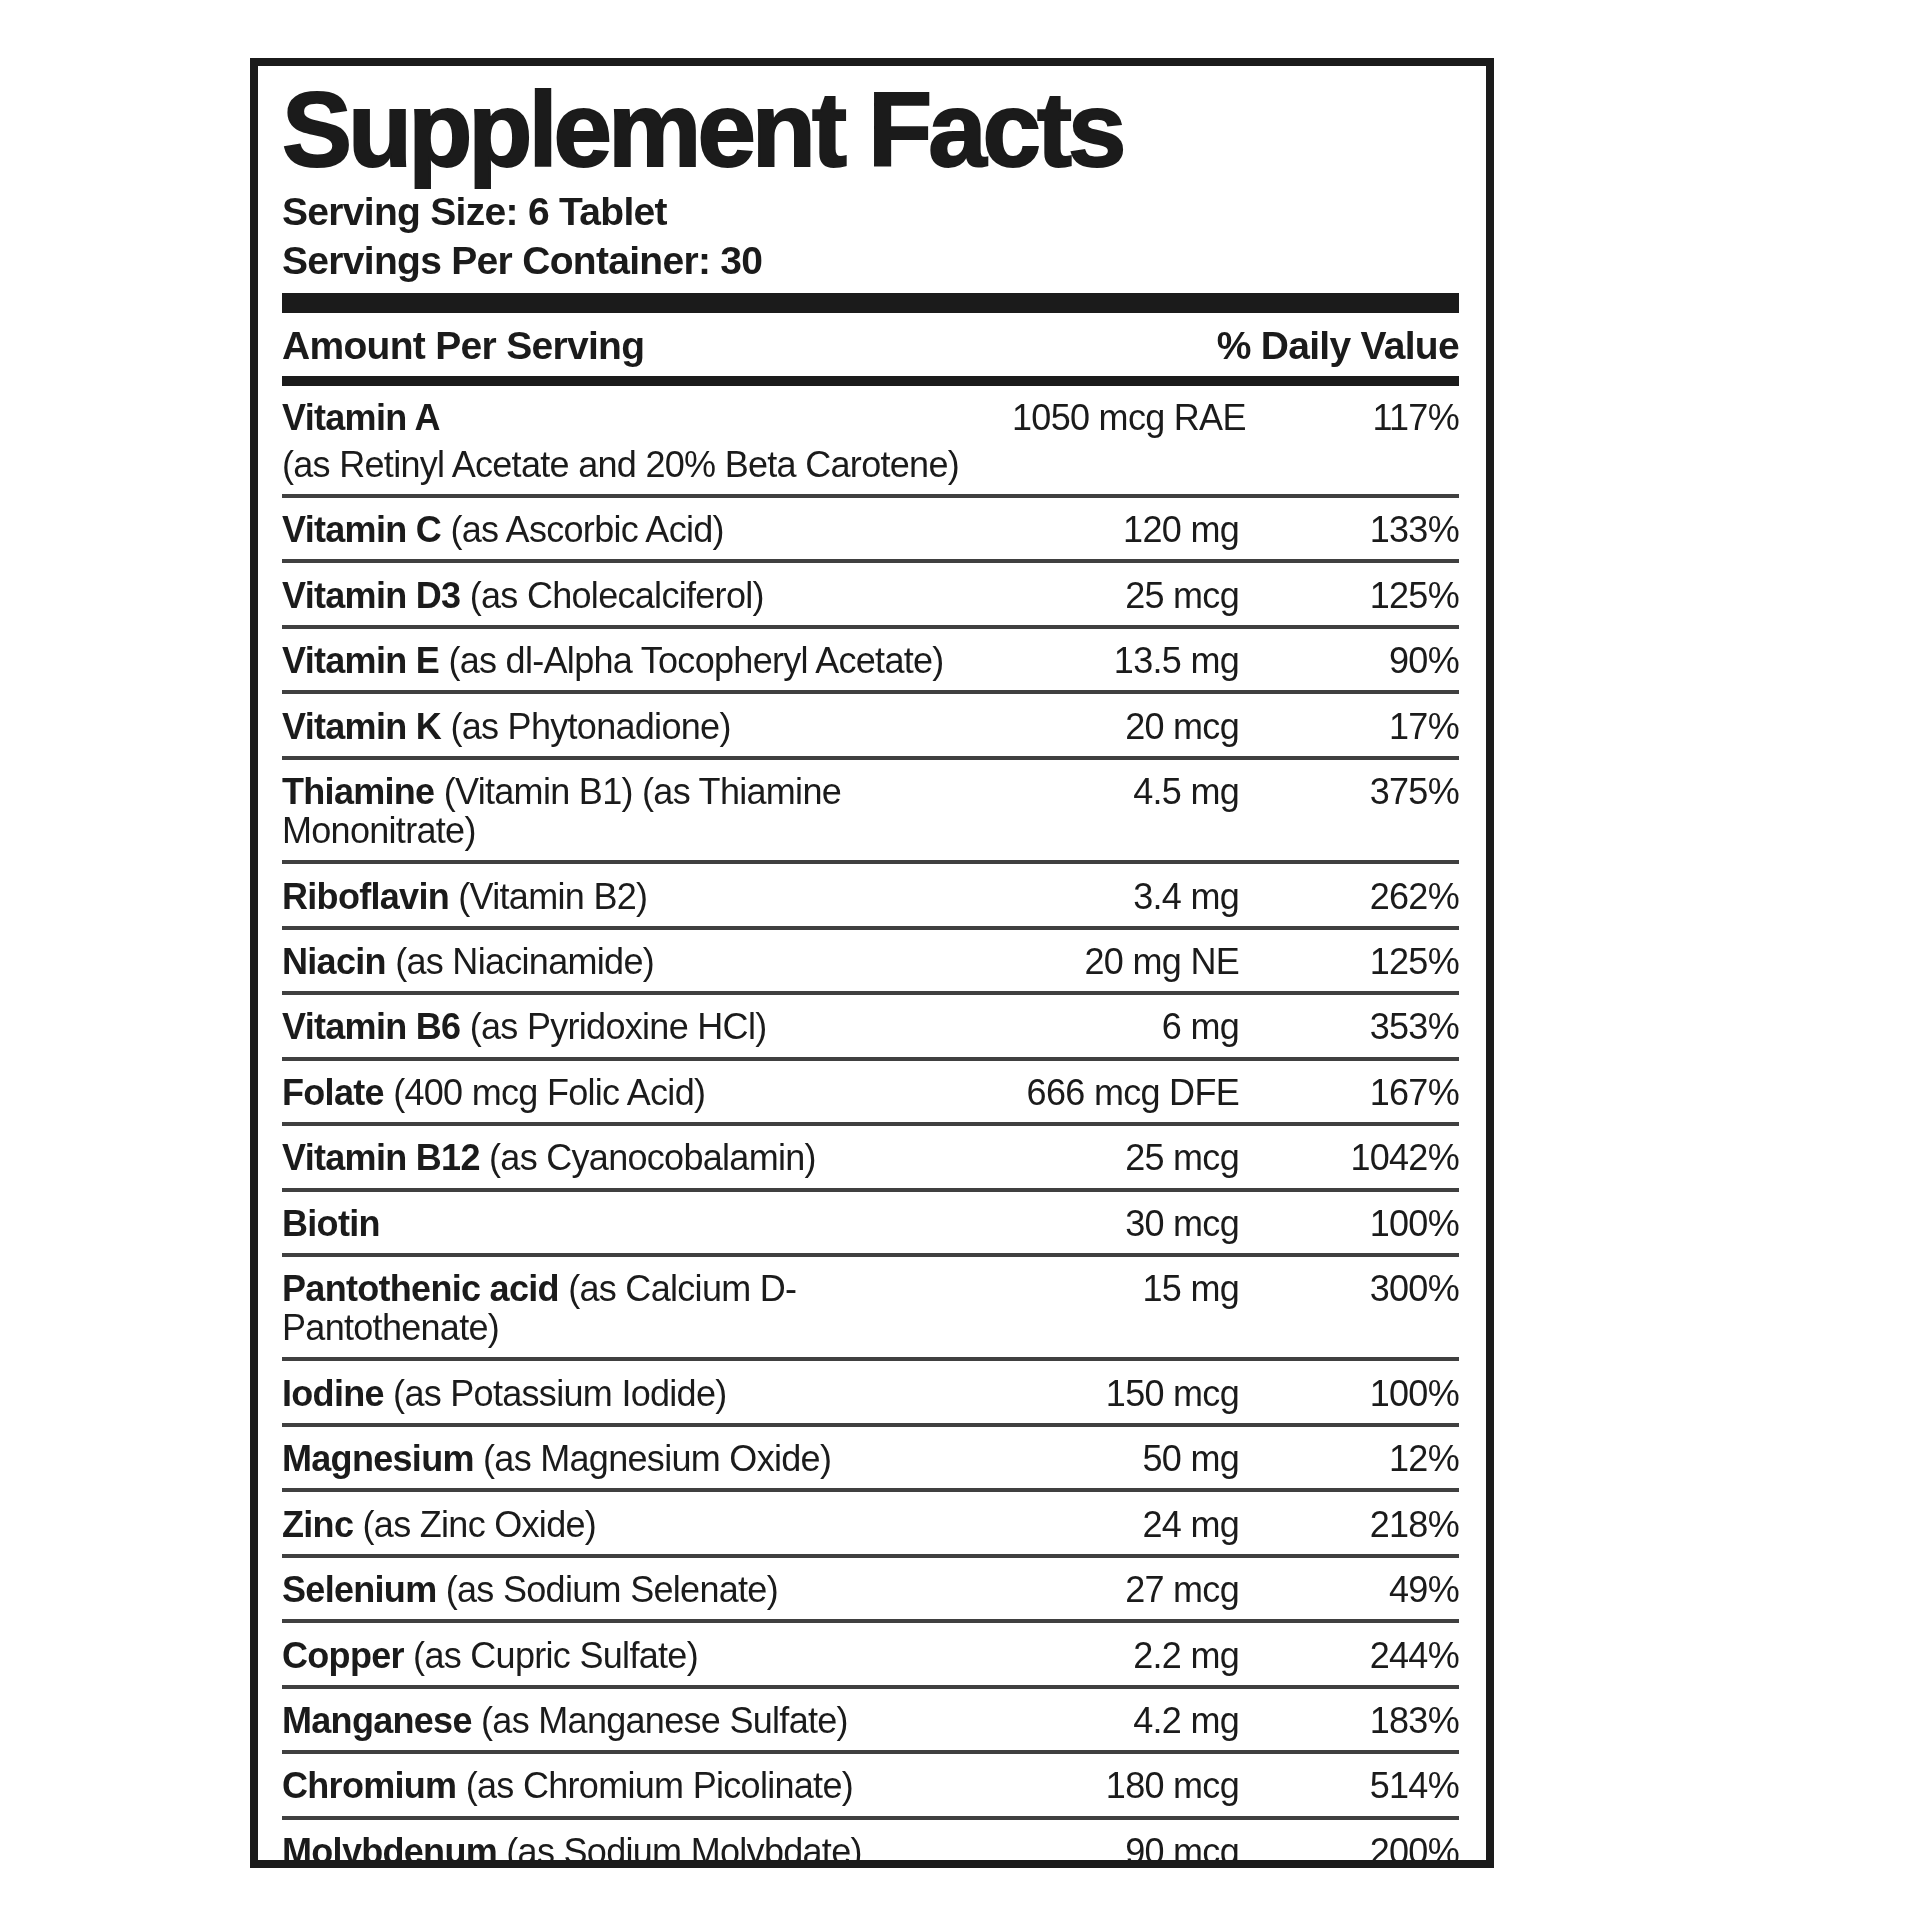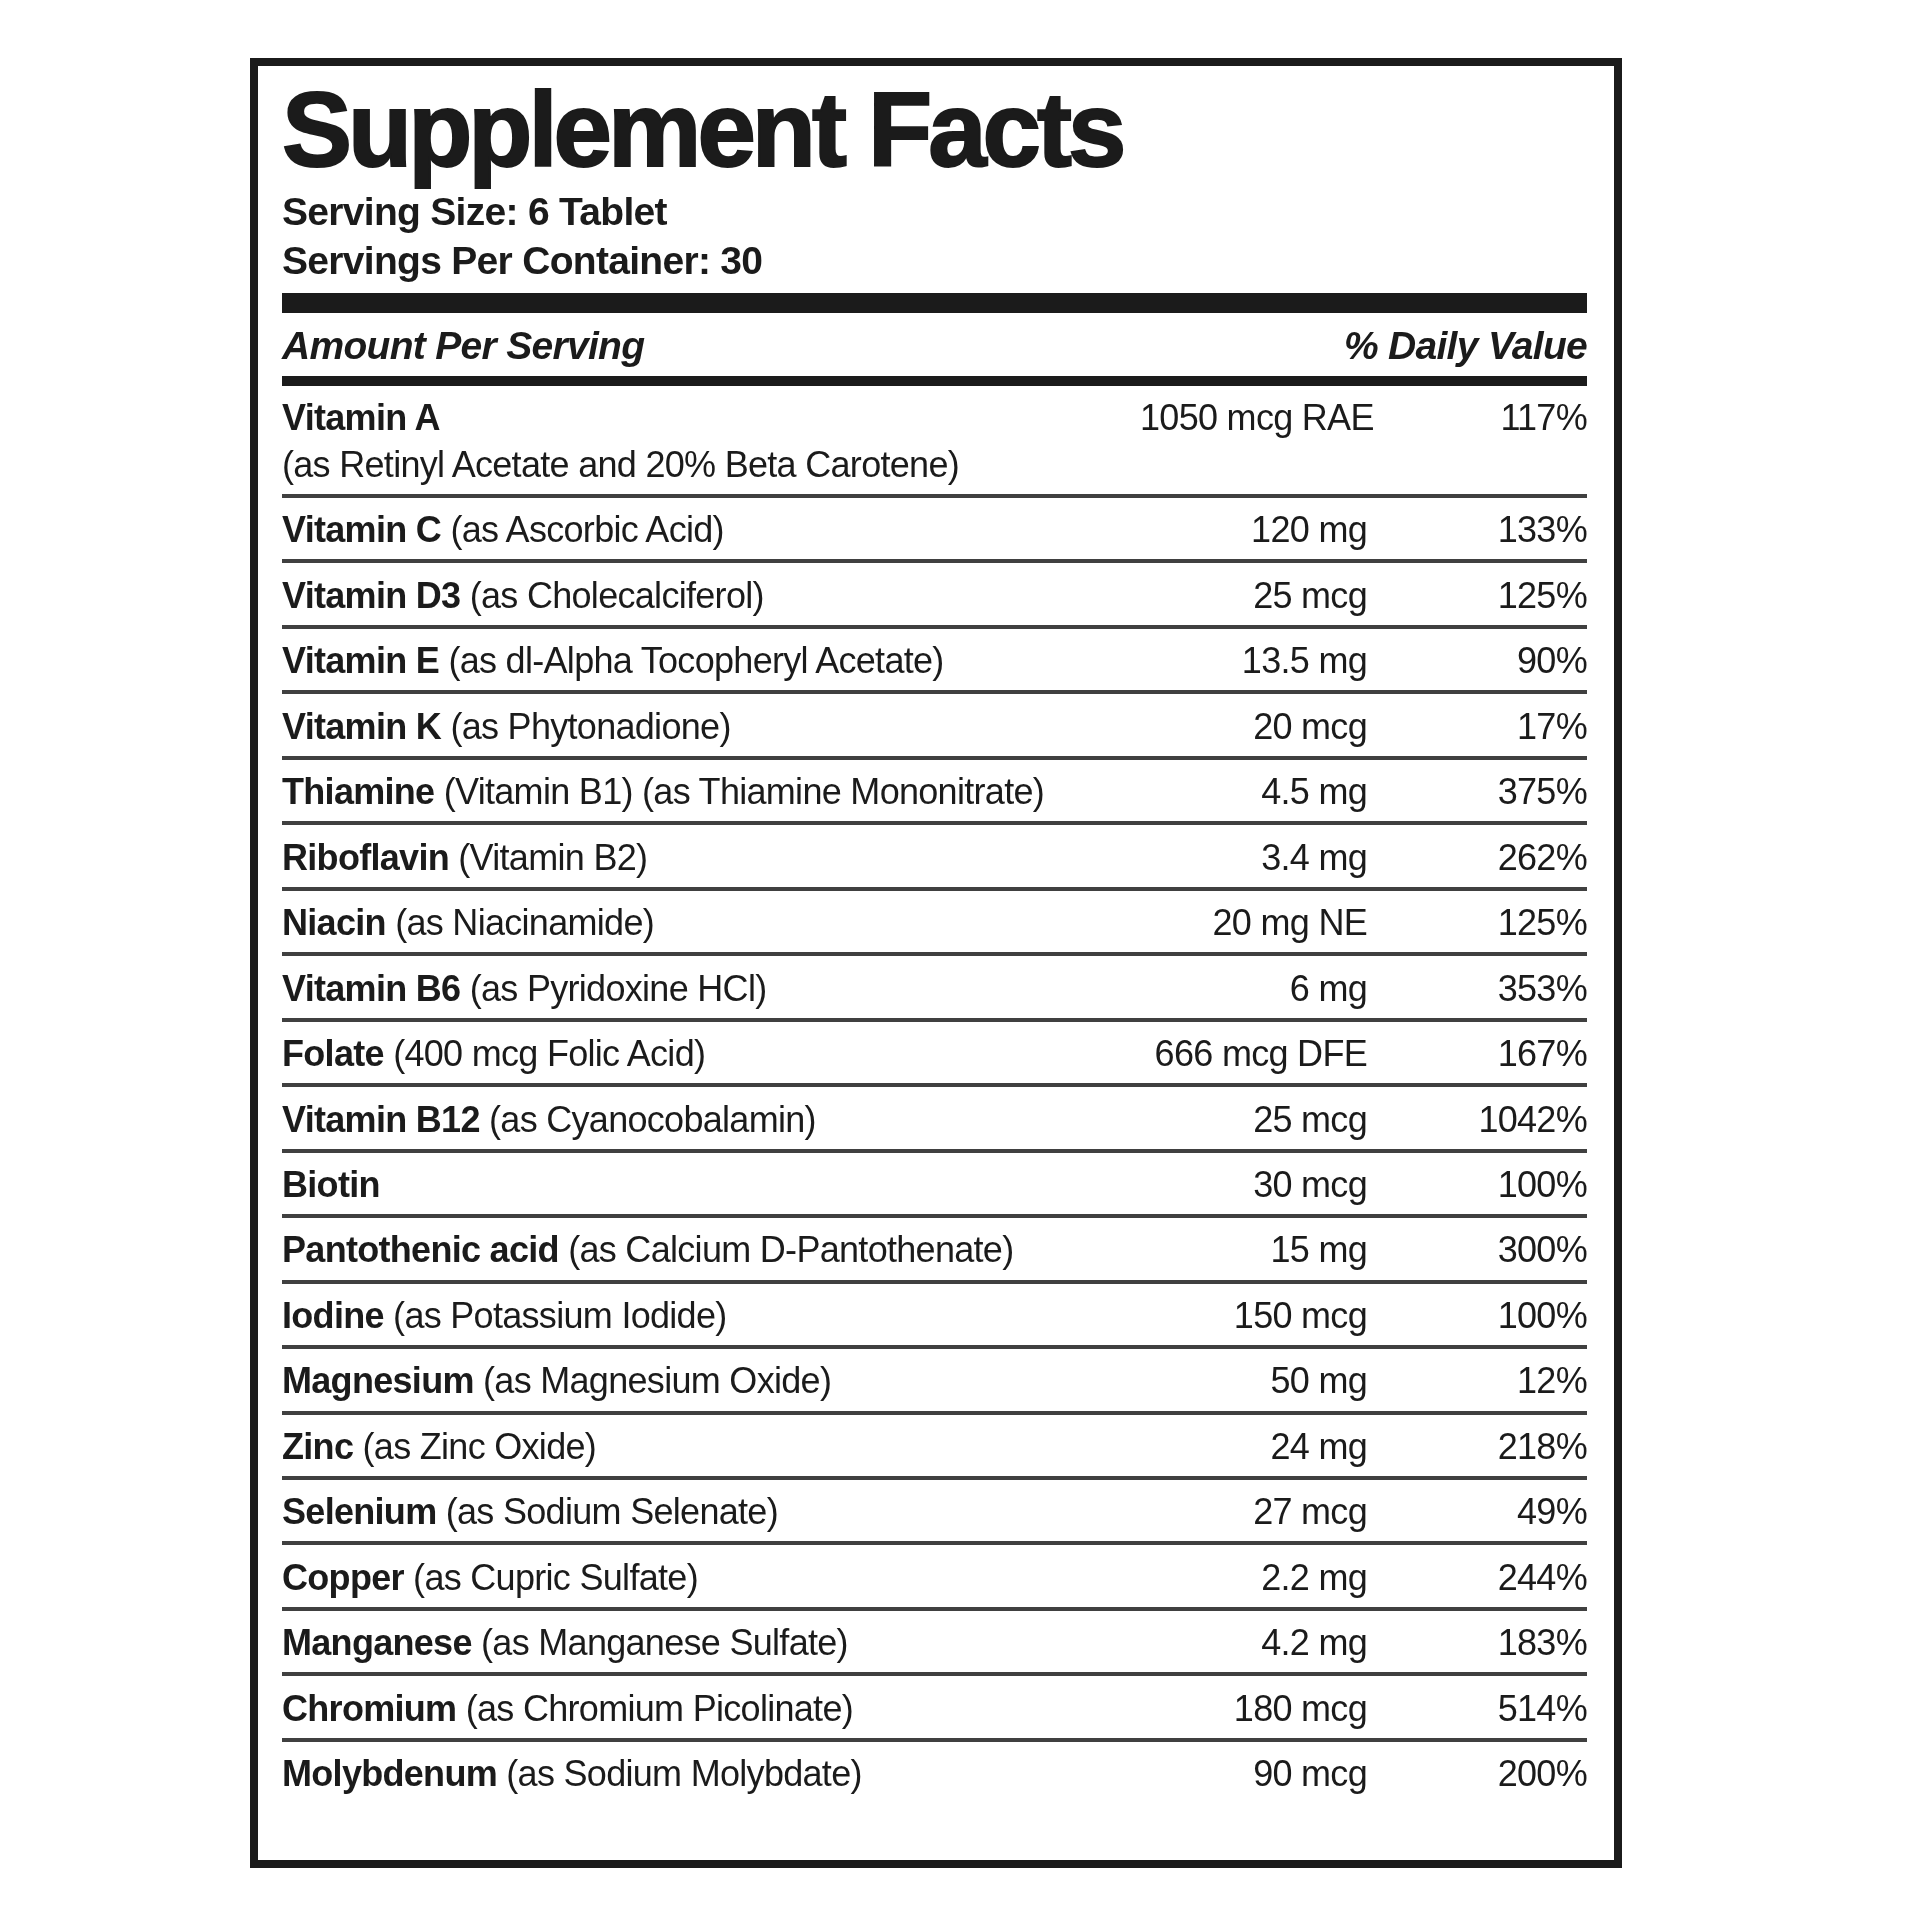--- a/index.html
+++ b/index.html
@@ -1,32 +1,32 @@
 <!DOCTYPE html>
 <html style="font-size:10.7px"><head>
 <meta charset="utf-8">
 <style>
   html,body{margin:0;padding:0;background:#ffffff;width:1926px;height:1926px;}
   *{box-sizing:border-box;}
   body{font-family:"Liberation Sans","DejaVu Sans",sans-serif;color:#1b1b1b;}
 
   .label-box{
-    position:absolute;left:250px;top:58px;width:1372px;height:1810px;
+    position:absolute;left:250px;top:58px;width:1244px;height:1810px;
     border:8.7px solid #1b1b1b;background:#ffffff;
     padding:9.3px 27px 0 24px;overflow:hidden;
   }
   .title{
     font-size:105px;font-weight:bold;letter-spacing:-4px;line-height:1.05;
     -webkit-text-stroke:2px #1b1b1b;
     margin:0 0 2.7px 0;white-space:nowrap;
   }
   .serving-line{font-size:39px;font-weight:bold;line-height:1.24;letter-spacing:-0.7px;}
   .bar-thick{height:20px;background:#1b1b1b;margin-top:8px;}
   .bar-mid{height:10px;background:#1b1b1b;}
-  .header-row{display:flex;align-items:baseline;padding:10.7px 0 8px 0;font-style:italic;}
+  .header-row{display:flex;align-items:baseline;padding:10.7px 0 8px 0;}
   .header-left{flex:1;font-size:39px;font-weight:bold;letter-spacing:-0.7px;}
   .header-right{font-size:39px;font-weight:bold;letter-spacing:-0.7px;text-align:right;}
 
   .rows{}
   .row{display:flex;flex-wrap:wrap;align-items:flex-start;border-top:4px solid #404040;padding:13.3px 0 9.3px 0;}
   .row.first{border-top:none;}
   .cell{font-size:36px;line-height:1.08;letter-spacing:-0.7px;}
   .name{flex:1;padding-right:6.7px;}
   .name .b{font-weight:bold;}
   .amount{width:227px;text-align:right;white-space:nowrap;margin-left:6px;}

